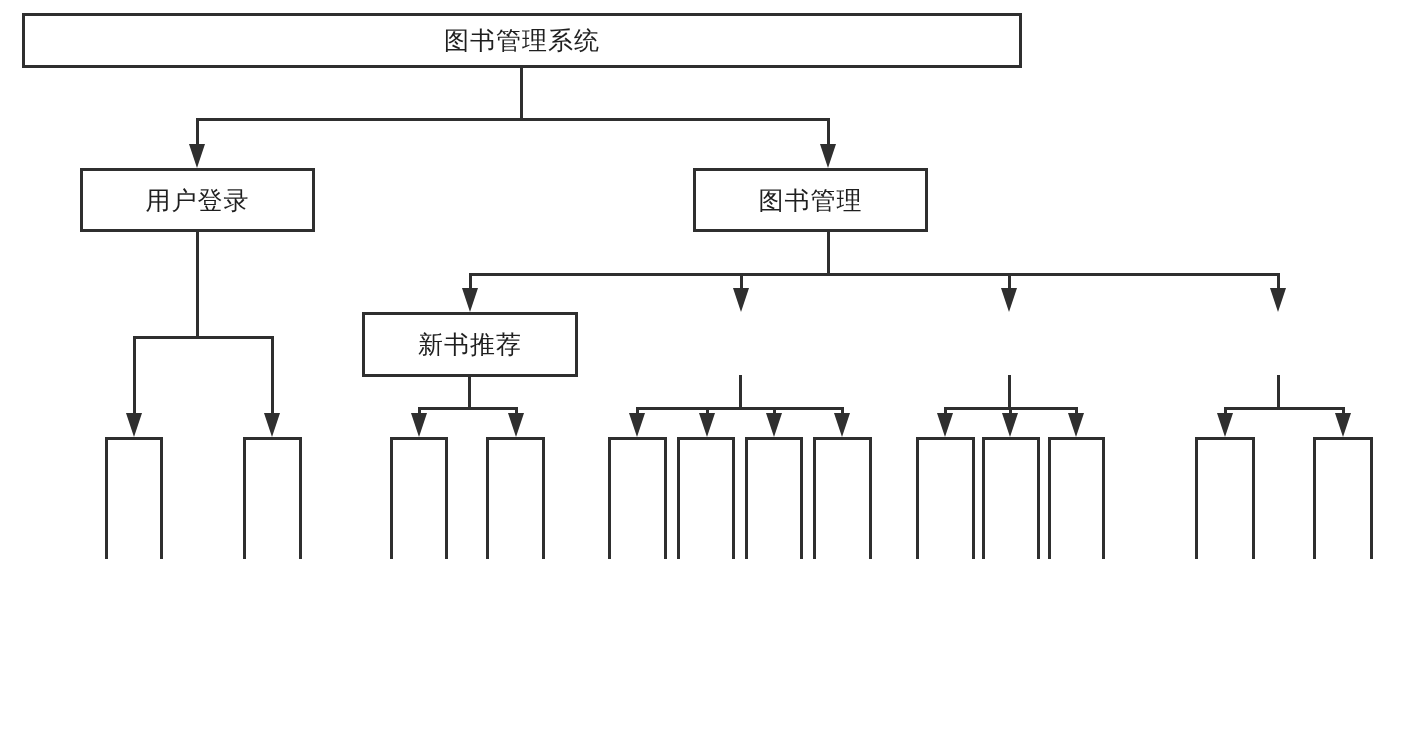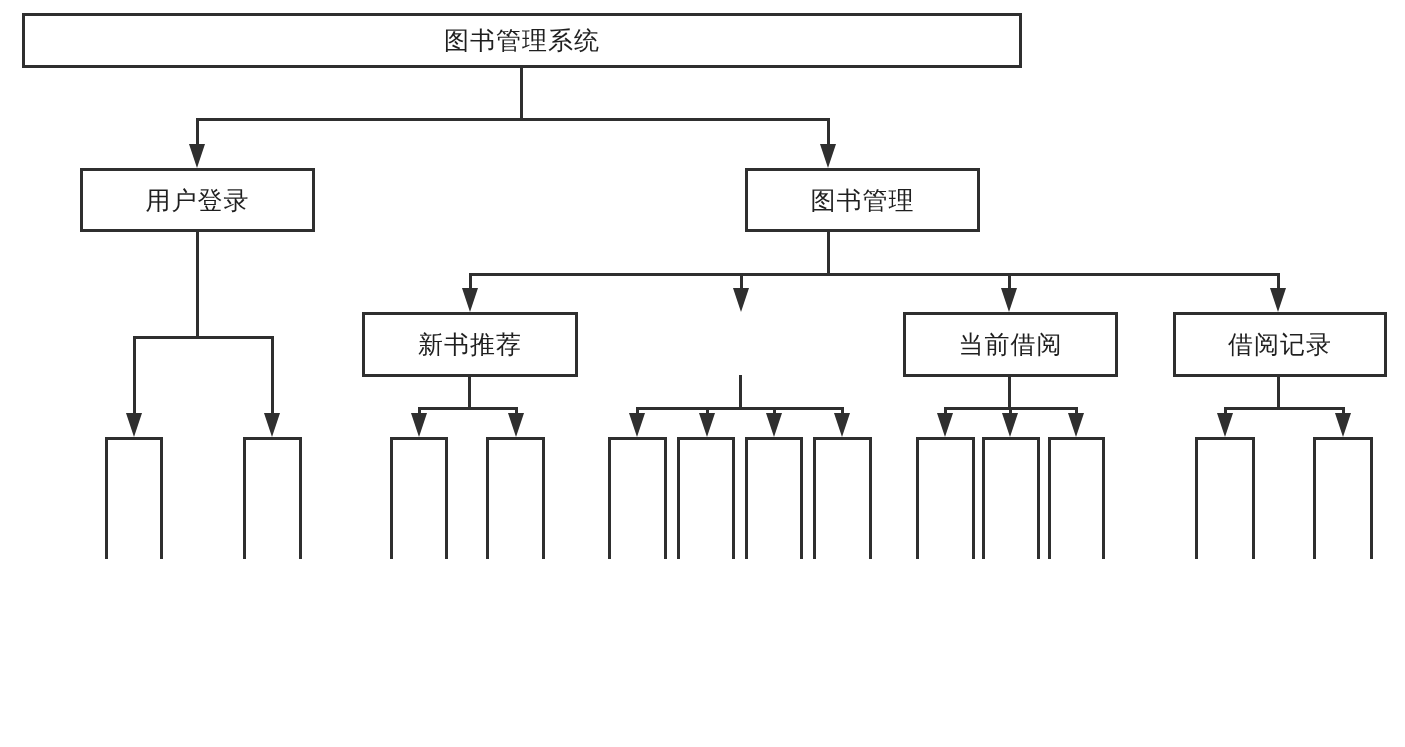--- a/index.html
+++ b/index.html
@@ -62,21 +62,21 @@
   <div class="vline" style="left:520px;top:66px;height:55px"></div>
   <div class="hline" style="left:196px;top:118px;width:634px"></div>
   <div class="vline" style="left:196px;top:118px;height:30px"></div>
   <div class="arrow" style="left:189px;top:144px"></div>
   <div class="vline" style="left:827px;top:118px;height:30px"></div>
   <div class="arrow" style="left:820px;top:144px"></div>
 
   <div class="box" style="left:80px;top:168px;width:235px;height:64px">
     <span>用户登录</span>
   </div>
-  <div class="box" style="left:745px;top:168px;width:235px;height:64px">
+  <div class="box" style="left:693px;top:168px;width:235px;height:64px">
     <span>图书管理</span>
   </div>
 
   <div class="vline" style="left:196px;top:230px;height:108px"></div>
   <div class="hline" style="left:133px;top:336px;width:141px"></div>
   <div class="vline" style="left:133px;top:336px;height:82px"></div>
   <div class="arrow" style="left:126px;top:413px"></div>
   <div class="vline" style="left:271px;top:336px;height:82px"></div>
   <div class="arrow" style="left:264px;top:413px"></div>
 
@@ -86,26 +86,20 @@
   <div class="arrow" style="left:462px;top:288px"></div>
   <div class="vline" style="left:740px;top:273px;height:20px"></div>
   <div class="arrow" style="left:733px;top:288px"></div>
   <div class="vline" style="left:1008px;top:273px;height:20px"></div>
   <div class="arrow" style="left:1001px;top:288px"></div>
   <div class="vline" style="left:1277px;top:273px;height:20px"></div>
   <div class="arrow" style="left:1270px;top:288px"></div>
 
   <div class="box" style="left:362px;top:312px;width:216px;height:65px">
     <span>新书推荐</span>
-  </div>
-  <div class="box" style="left:903px;top:312px;width:215px;height:65px">
-    <span>当前借阅</span>
-  </div>
-  <div class="box" style="left:1173px;top:312px;width:214px;height:65px">
-    <span>借阅记录</span>
   </div>
 
   <div class="vline" style="left:468px;top:375px;height:35px"></div>
   <div class="hline" style="left:418px;top:407px;width:100px"></div>
   <div class="vline" style="left:418px;top:407px;height:12px"></div>
   <div class="arrow" style="left:411px;top:413px"></div>
   <div class="vline" style="left:515px;top:407px;height:12px"></div>
   <div class="arrow" style="left:508px;top:413px"></div>
 
   <div class="vline" style="left:739px;top:375px;height:35px"></div>

